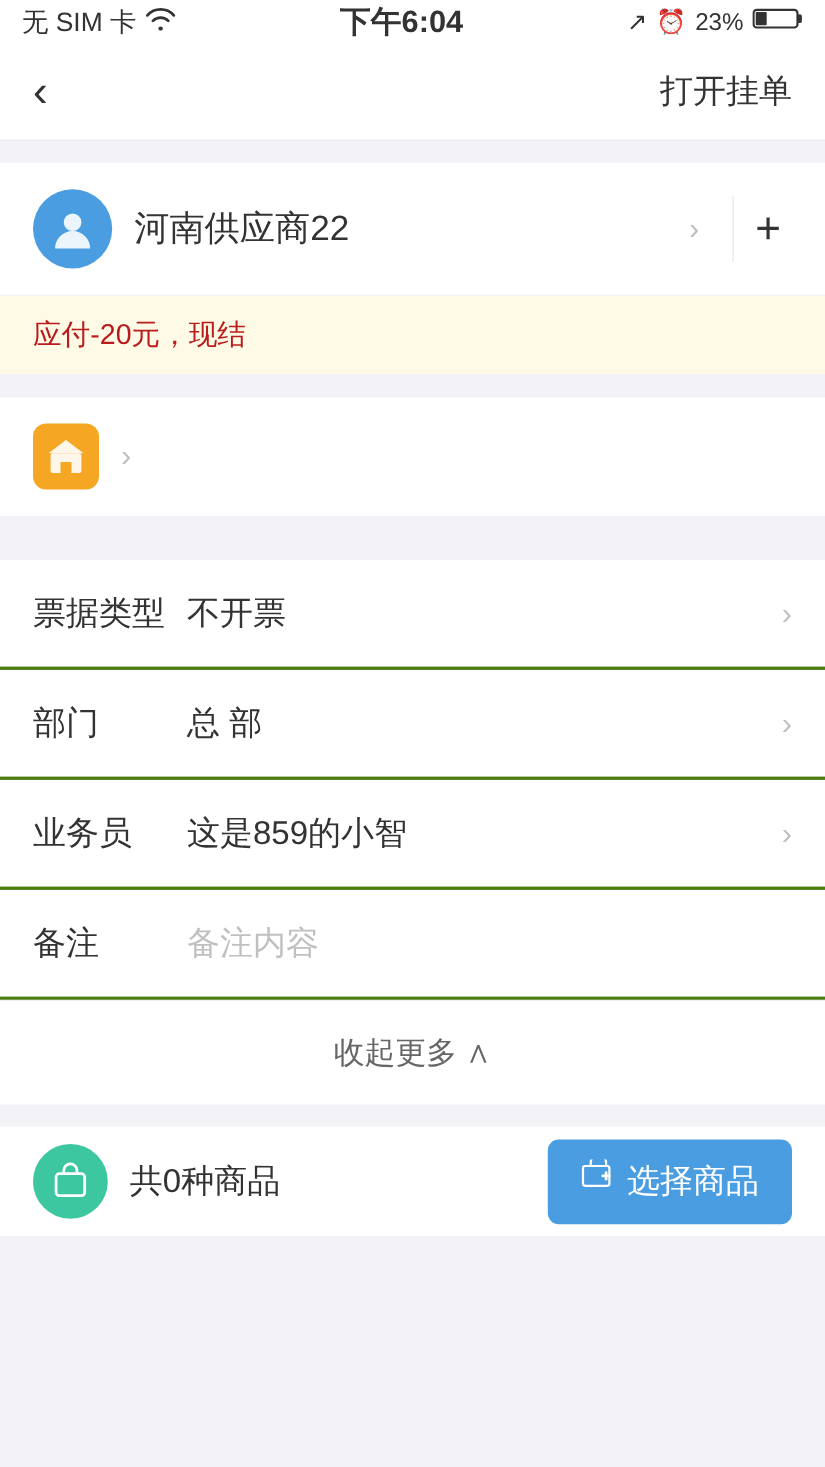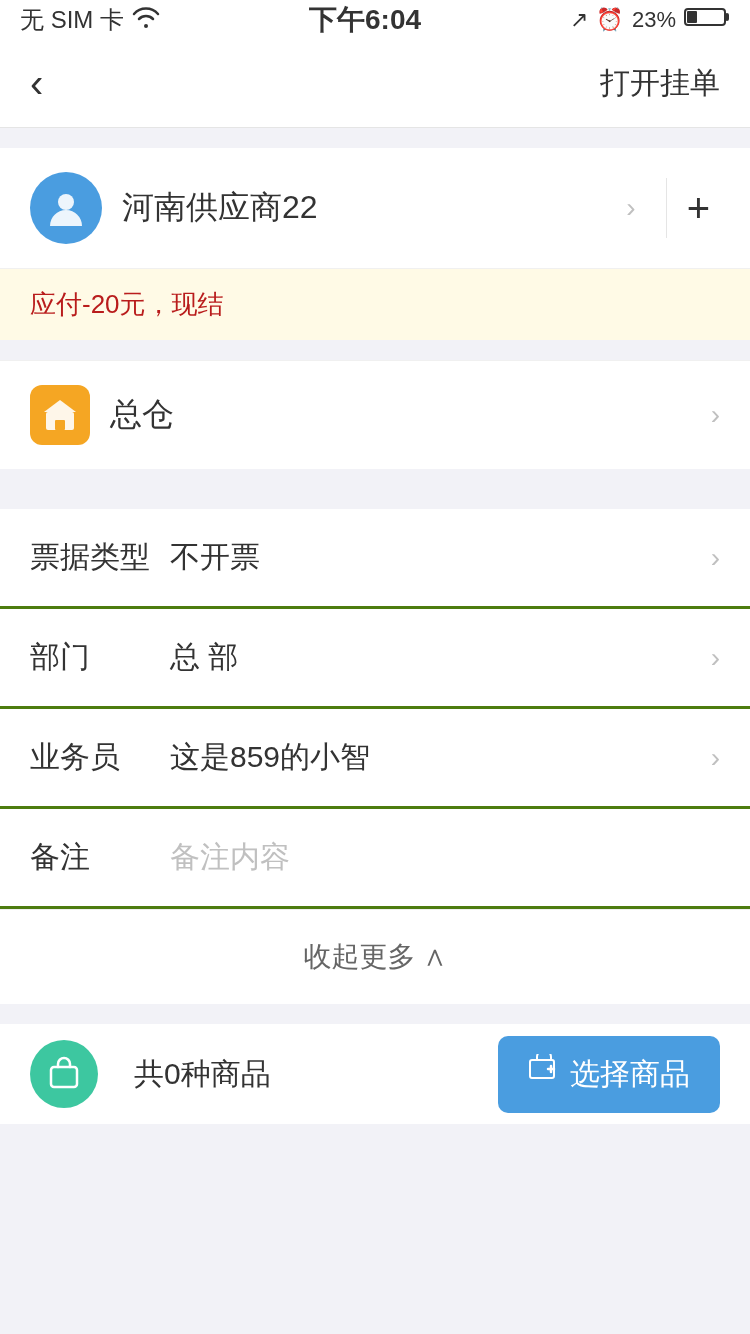--- a/index.html
+++ b/index.html
@@ -209,21 +209,20 @@
       display: flex;
       align-items: center;
       justify-content: center;
       margin-right: 20px;
       flex-shrink: 0;
     }
     .product-count {
       flex: 1;
       font-size: 30px;
       color: #333;
-      margin-left: 16px;
     }
     .select-btn {
       background: #4a9de0;
       color: #fff;
       border-radius: 10px;
       padding: 18px 30px;
       font-size: 30px;
       cursor: pointer;
       display: flex;
       align-items: flex-start;
@@ -296,21 +295,20 @@
 
 <div class="card">
   <div class="warehouse-row">
     <div class="warehouse-icon">
       <svg width="38" height="38" viewBox="0 0 38 38" fill="none">
         <rect x="5" y="16" width="28" height="18" rx="2" fill="#fff" opacity="0.9"></rect>
         <polygon points="19,4 35,16 3,16" fill="#fff" opacity="0.9"></polygon>
         <rect x="14" y="24" width="10" height="10" rx="1" fill="#f5a623"></rect>
       </svg>
     </div>
-    <span class="warehouse-name">总仓</span>
     <span class="form-chevron">›</span>
   </div>
 </div>
 
 <div class="section-gap"></div>
 
 <div class="form-section">
 
   <div class="form-row">
     <span class="form-label">票据类型</span>

